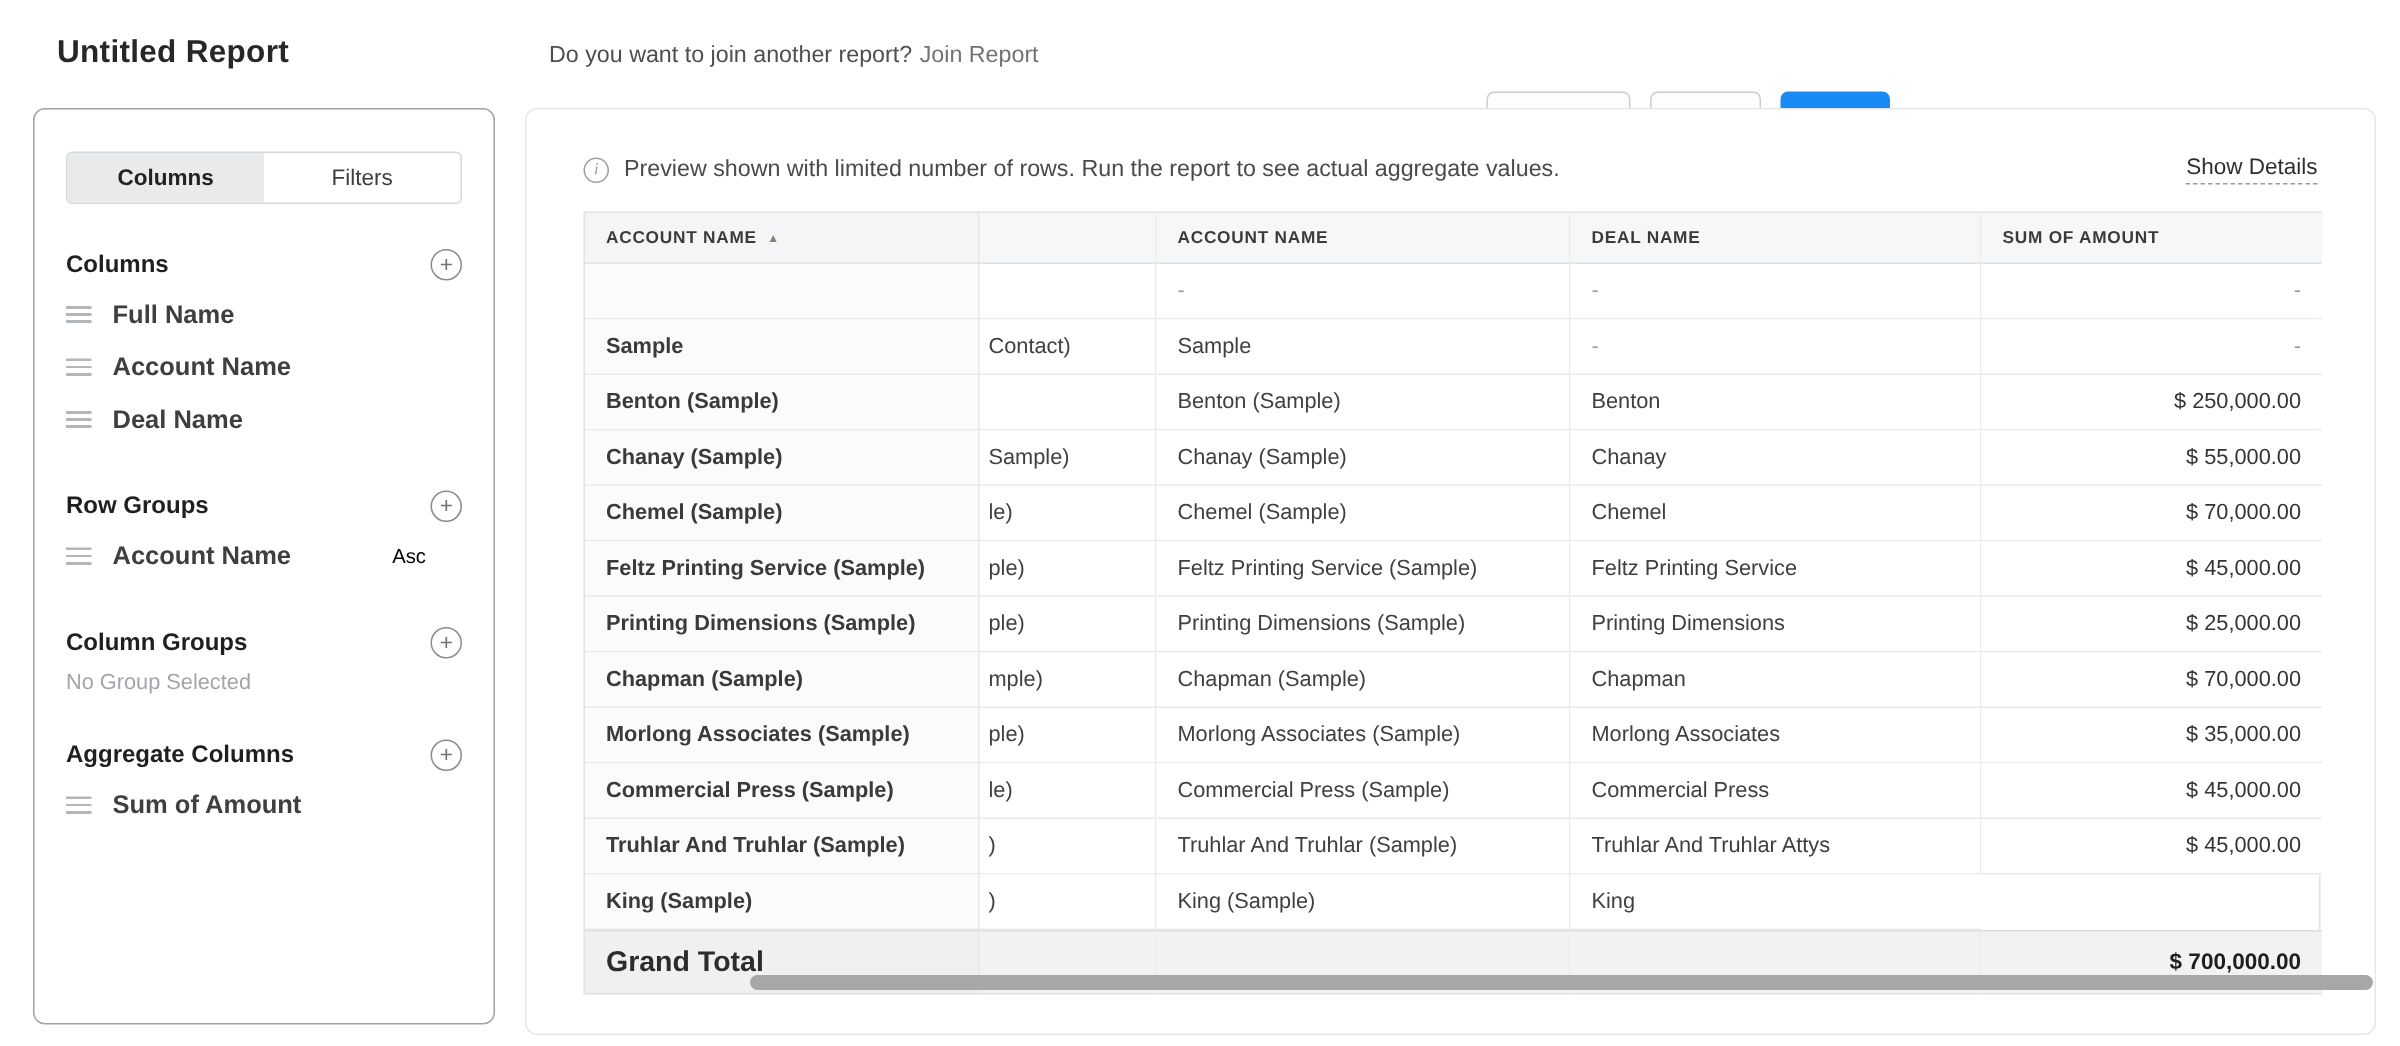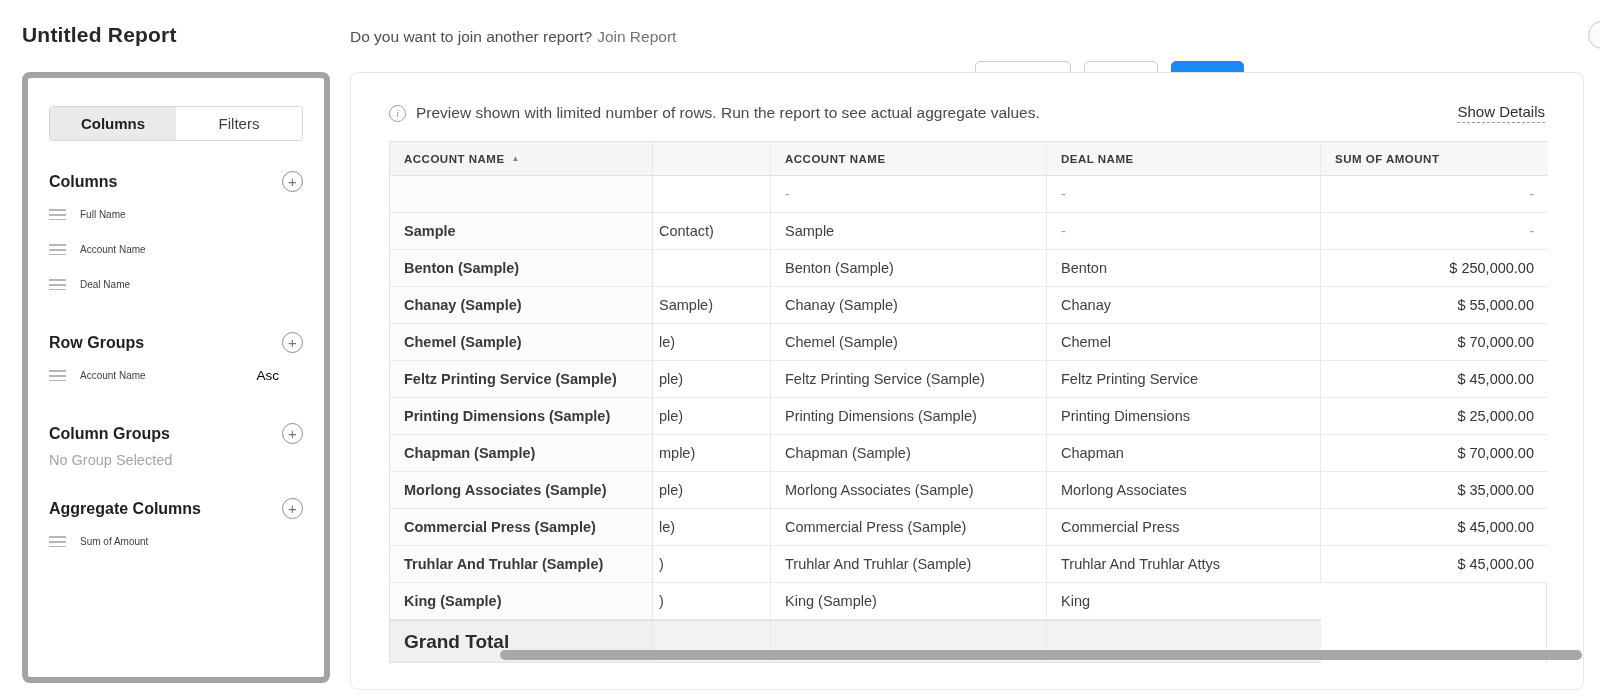--- a/index.html
+++ b/index.html
@@ -1,51 +1,51 @@
 <!DOCTYPE html>
 <html><head>
 <meta charset="utf-8">
 <style>
   * { margin:0; padding:0; box-sizing:border-box; }
   html,body { width:1600px; height:697px; background:#fff; overflow:hidden;
               font-family:"Liberation Sans", sans-serif; color:#333; }
 
   
-  .topbar { position:absolute; left:0; top:0; width:1296px; height:72px; }
+  .topbar { position:absolute; left:16px; top:0; width:1296px; height:72px; }
   .report-title { position:absolute; left:22px; top:23px; font-size:21px; font-weight:700; color:#272727; letter-spacing:.2px; }
   .join-wrap { position:absolute; left:350px; top:28px; font-size:15.5px; color:#4e4e4e; }
   .join-link { color:#737373; cursor:pointer; margin-left:5px; }
   .btns { position:absolute; right:52px; top:17px; display:flex; gap:13px; }
   .btn { height:34px; border:1px solid #c9ccd0; border-radius:5px; background:#fdfdfe;
          font-family:Liberation Sans, sans-serif; font-size:15px; color:#333; padding:0 24px; cursor:pointer;margin-top:44px; }
   .btn.run { padding:0 22px; }
   .btn.primary { background:#1a8af5; border-color:#1a8af5; color:#fff; font-weight:600; padding:0 18px; }
   .edge-circle { position:absolute; left:1588px; top:21px; width:28px; height:28px; border-radius:50%;
                  border:1px solid #c6c9cc; background:#fafbfc; }
 
   
   .side-card { position:absolute; left:22px; top:72px; width:308px; height:611px;
-               background:#fff; border:6px solid #a3a3a3; border-radius:8px; padding:28px 21px 0 21px; }
+               background:#fff; border:1px solid #a3a3a3; border-radius:8px; padding:28px 21px 0 21px; }
   .main-card { position:absolute; left:350px; top:72px; width:1234px; height:618px;
                background:#fff; border:1px solid #e5e7e9; border-radius:8px; padding:30px 38px 0 38px; overflow:visible; }
 
   
   .tabs { display:flex; width:100%; height:35px; border:1px solid #d5d8da; border-radius:4px; overflow:hidden; background:#fff; }
   .tab { flex:1; display:flex; align-items:center; justify-content:center; font-size:15px; color:#3e3e3e; cursor:pointer; }
   .tab.active { background:#e9eaeb; font-weight:700; color:#222; }
   .side-section { margin-top:30px; }
   .side-section:first-of-type { margin-top:32px; }
   .side-head { display:flex; align-items:center; justify-content:space-between; margin-bottom:5px; }
   .side-title { font-size:16px; font-weight:700; color:#1f1f1f; }
   .plus-btn { width:21px; height:21px; border:1px solid #888c90; border-radius:50%; background:#fff;
               color:#6f7377; font-size:15px; line-height:18px; text-align:center; cursor:pointer; font-family:inherit; }
   .side-item { display:flex; align-items:center; height:35px; cursor:grab; }
   .drag { width:17px; height:12px; margin-right:14px; flex:0 0 auto;
           background:repeating-linear-gradient(to bottom,#b4b7ba 0 1.8px, transparent 1.8px 4.8px); }
-  .side-item-label { font-size:10px; color:#3f3f3f; flex:1; }
+  .side-item-label { font-size:17px; color:#3f3f3f; flex:1;font-weight:bold; }
   .side-item-right { font-size:13.5px; color:#000000; margin-right:24px; cursor:pointer; }
   .empty-text { font-size:14.5px; color:#a2a6aa; margin-top:8px; }
 
   
   .info-row { display:flex; align-items:center; }
   .info-icon { width:17px; height:17px; border:1px solid #9aa0a5; border-radius:50%; color:#9aa0a5;
                font-size:11px; line-height:15px; text-align:center; font-family:"Liberation Serif",serif; font-style:italic; flex:0 0 auto; margin-right:10px; }
   .info-text { font-size:15.5px; color:#4a4a4a; flex:1; }
   .show-details { font-size:15px; color:#2f2f2f; border-bottom:1px dashed #9b9b9b; padding-bottom:2px; cursor:pointer; }
 
@@ -380,17 +380,20 @@
         </div>
       </div>
 
     <div class="t-row gtotal">
       <div class="t-cell frozen">
         <span class="gtotal-label">Grand Total</span>
       </div>
       <div class="t-cell partial"></div>
       <div class="t-cell"></div>
       <div class="t-cell"></div>
+      <div class="t-cell right">
+        <span class="gtotal-amount">$ 700,000.00</span>
+      </div>
     </div>
 
     <div class="hscroll-thumb"></div>
   </div>
 </div>
 
 </body></html>

